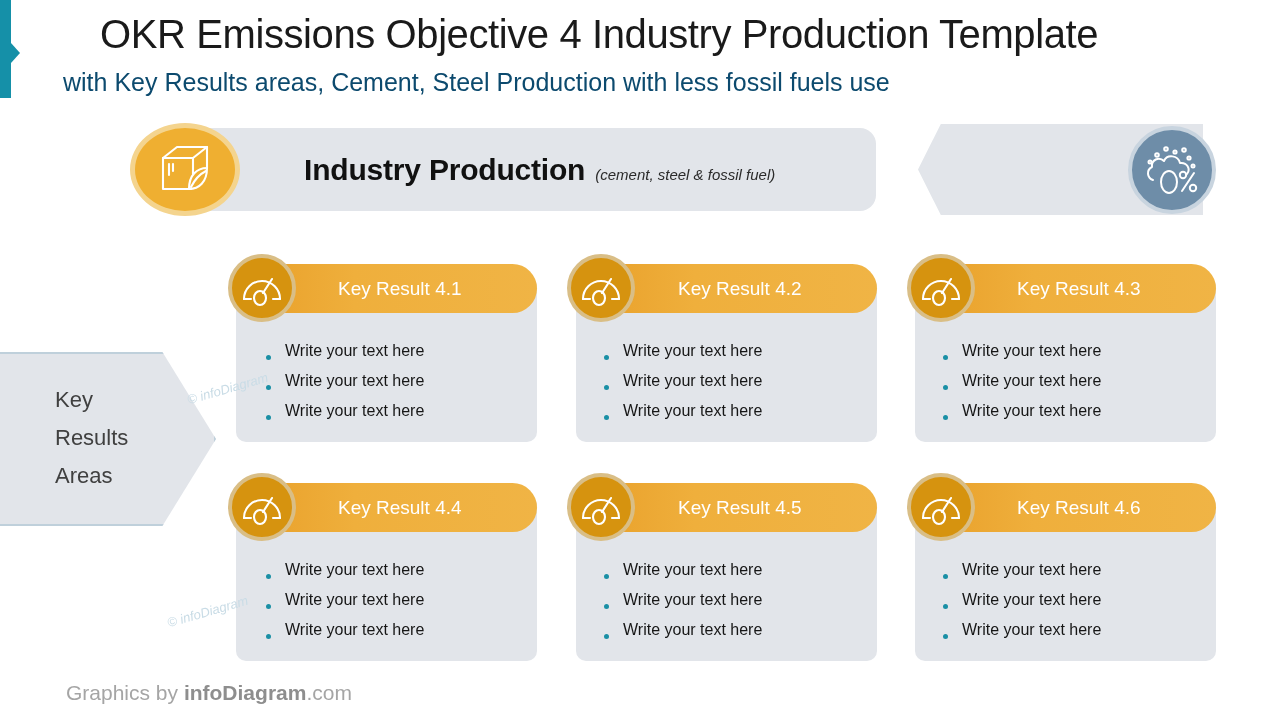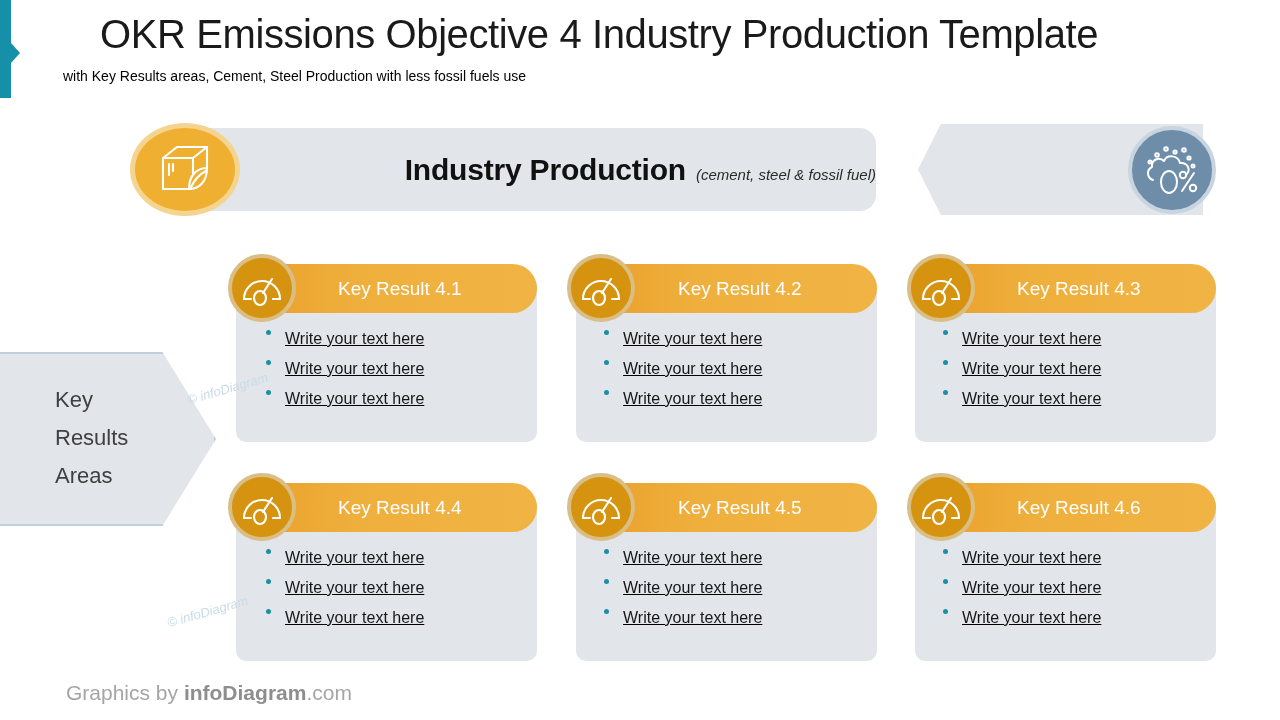--- a/index.html
+++ b/index.html
@@ -42,36 +42,35 @@
     font-size: 40px;
     font-weight: 400;
     color: #1a1a1a;
     letter-spacing: -0.4px;
     white-space: nowrap;
     margin-left: 38px;
   }
   .subtitle {
     position: absolute;
     left: 63px; top: 68px;
-    font-size: 14px;
+    font-size: 25px;
     font-weight: 400;
-    color: #000000;
+    color: #0c4a6e;
     white-space: nowrap;
   }
 
   
   .objective-bar {
     position: absolute;
     left: 184px; top: 128px;
     width: 692px; height: 83px;
     background: #E2E5EA;
     border-radius: 16px;
     display: flex;
     align-items: center;
-    justify-content: flex-end;
   }
   .objective-texts {
     margin-left: 120px;
     display: flex;
     align-items: baseline;
   }
   .objective-title {
     font-size: 30px;
     font-weight: bold;
     color: #111111;
@@ -199,23 +198,22 @@
     width: 250px;
   }
   .kr-bullets.row1 { top: 330px; }
   .kr-bullets.row2 { top: 549px; }
   .kr-bullets.c1 { left: 266px; }
   .kr-bullets.c2 { left: 604px; }
   .kr-bullets.c3 { left: 943px; }
 
   .bullet-row {
     display: flex;
-    align-items: flex-start;
+    align-items: flex-end;
     height: 30px;
-    text-decoration: underline;
   }
   .bullet-dot {
     width: 5px; height: 5px;
     border-radius: 50%;
     background: #1A8FA5;
     flex: 0 0 auto;
     margin-right: 14px;
   }
   .bullet-text {
     font-size: 16px;

